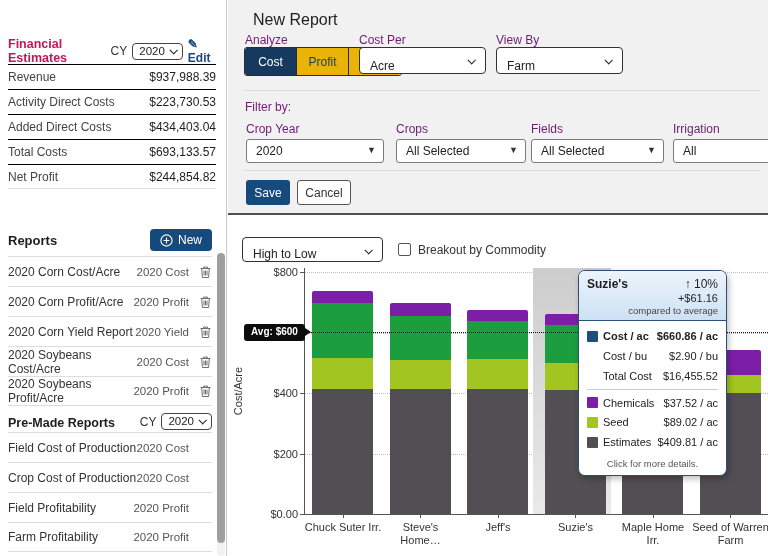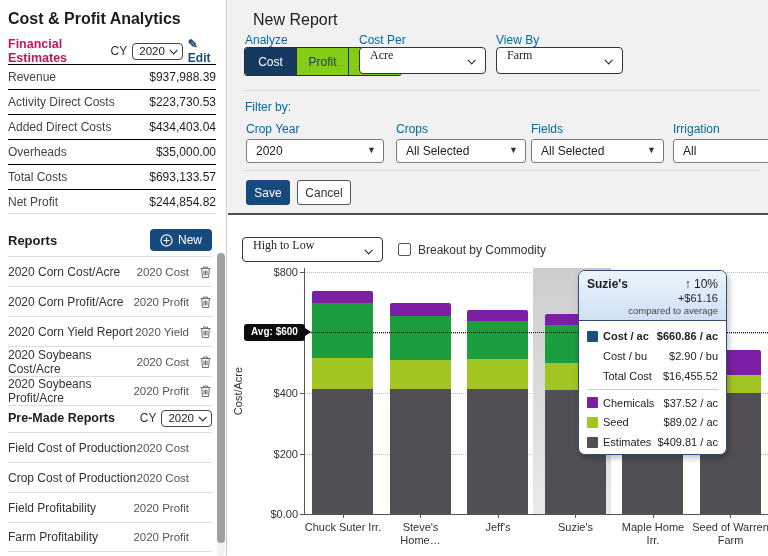--- a/index.html
+++ b/index.html
@@ -25,38 +25,38 @@
   .reports-header { position:absolute; left:8px; right:14px; top:226px; height:28px; display:flex; align-items:center; justify-content:space-between; }
   .reports-header .hdr { font-size:13px; font-weight:700; color:#1d1d1d; }
   .btn-new { display:inline-flex; align-items:center; gap:5px; background:#174a7c; color:#fff; border:none; border-radius:4px; font-size:12px; padding:4px 10px; cursor:pointer; font-family:inherit; }
   .list { position:absolute; left:8px; right:14px; }
   .report-list { top:256px; }
   .l-row { height:30px; display:flex; align-items:center; border-top:1px solid #ddd; cursor:pointer; }
   .report-list .l-row:last-child, .premade-list .l-row:last-child { border-bottom:1px solid #ddd; }
   .l-row .name { font-size:12px; color:#333; flex:1; }
   .l-row .tag { font-size:11.5px; color:#555; margin-right:10px; }
   .trash { width:13px; height:14px; flex:0 0 auto; cursor:pointer; }
-  .premade-header { position:absolute; left:8px; right:14px; top:406px; height:24px; display:flex; align-items:center; justify-content:space-between; }
+  .premade-header { position:absolute; left:8px; right:14px; top:406px; height:24px; display:flex; align-items:flex-end; justify-content:space-between; }
   .premade-header .hdr { font-size:12.5px; font-weight:700; color:#1d1d1d; }
   .premade-header .right { display:flex; align-items:center; gap:5px; }
   .premade-list { top:432px; }
   .premade-list .tag { margin-right:23px; }
   .sb-scroll-track { position:absolute; left:217px; top:253px; width:8px; height:303px; background:#f2f2f2; border-radius:4px; }
   .sb-scroll-thumb { position:absolute; left:0; top:0; width:8px; height:290px; background:#9f9f9f; border-radius:4px; cursor:grab; }
 
   
   .main { position:absolute; left:228px; top:0; width:540px; height:556px; }
   .form-area { position:absolute; left:0; top:0; width:540px; height:215px; background:#f1f1f1; border-bottom:2px solid #4f4f4f; }
   .nr-title { position:absolute; left:25px; top:11px; font-size:16px; font-weight:500; color:#1d1d1d; }
-  .fld-lbl { position:absolute; font-size:12px; color:#0369a1; }
+  .fld-lbl { position:absolute; font-size:12px; color:#701a75; }
   .seg { position:absolute; left:16px; top:47px; display:flex; border:1px solid #2c2c2c; border-radius:3px; overflow:hidden; background:#fff; }
-  .seg button { width:52px; height:27px; font-size:12px; font-family:inherit; background:#84cc16; color:#17406b; border:none; border-right:1px solid #2c2c2c; cursor:pointer; }
+  .seg button { width:52px; height:27px; font-size:12px; font-family:inherit; background:#eab308; color:#17406b; border:none; border-right:1px solid #2c2c2c; cursor:pointer; }
   .seg button:last-child { border-right:none; }
   .seg button.sel { background:#16395f; color:#fff; font-weight:400; }
-  .select { position:absolute; background:#fff; border:1px solid #333; border-radius:4px; height:27px; display:flex; align-items:flex-start; font-size:12px; color:#222; padding:0 26px 0 10px; cursor:pointer;font-family:Liberation Serif, serif; }
+  .select { position:absolute; background:#fff; border:1px solid #333; border-radius:4px; height:27px; display:flex; align-items:flex-end; font-size:12px; color:#222; padding:0 26px 0 10px; cursor:pointer; }
   .select .chev { position:absolute; right:11px; top:10px; }
   .divider { position:absolute; left:16px; right:8px; height:1px; background:#dcdcdc; }
   .fselect { position:absolute; background:#fff; border:1px solid #7a7a7a; border-radius:3px; height:24px; display:flex; align-items:center; font-size:12px; color:#222; padding:0 18px 0 9px; cursor:pointer; }
   .fselect .tri { position:absolute; right:7px; top:5px; font-size:9px; color:#333; }
   .btn-save { position:absolute; left:18px; top:180px; width:44px; height:25px; background:#174a7c; color:#fff; border:none; border-radius:3px; font-size:12px; font-family:inherit; cursor:pointer; }
   .btn-cancel { position:absolute; left:69px; top:180px; width:54px; height:25px; background:#fff; color:#333; border:1px solid #555; border-radius:3px; font-size:12px; font-family:inherit; cursor:pointer; }
 
   
   .chart-panel { position:absolute; left:0; top:217px; width:540px; height:339px; background:#fff; }
   .sort-select { left:14px; top:20px; width:141px; height:25px; }
@@ -96,21 +96,20 @@
   .tt-val { text-align:center; }
   .tt-footer { text-align:center; font-size:9.5px; color:#555; padding:4px 0 6px 0; }
   .c-cost{background:#1b4f7e;} .c-chem{background:#7d1fa6;} .c-fert{background:#1d9e3e;} .c-seed{background:#a3c521;} .c-est{background:#514e54;}
 </style>
 </head>
 <body>
 
 <div id="app">
 
   <div class="sidebar">
-    <div class="sb-title">Cost &amp; Profit Analytics</div>
 
     <div class="fin-header">
       <span class="hdr">Financial Estimates</span>
       <span class="cy-lbl">CY</span>
       <span class="cy-select">
         <span>2020</span>
         <span class="chev"></span>
       </span>
       <span class="edit-link">✎ <span>Edit</span></span>
     </div>
@@ -120,24 +119,20 @@
           <span class="lbl">Revenue</span>
           <span class="val">$937,988.39</span>
         </div>
       <div class="fin-row">
           <span class="lbl">Activity Direct Costs</span>
           <span class="val">$223,730.53</span>
         </div>
       <div class="fin-row">
           <span class="lbl">Added Direct Costs</span>
           <span class="val">$434,403.04</span>
-        </div>
-      <div class="fin-row">
-          <span class="lbl">Overheads</span>
-          <span class="val">$35,000.00</span>
         </div>
       <div class="fin-row">
           <span class="lbl">Total Costs</span>
           <span class="val">$693,133.57</span>
         </div>
       <div class="fin-row">
           <span class="lbl">Net Profit</span>
           <span class="val">$244,854.82</span>
         </div>
     </div>
@@ -376,20 +371,21 @@
               <span class="tt-sw c-seed"></span>
               <span class="tt-lbl">Seed</span>
               <span class="tt-val">$89.02 / ac</span>
             </div>
           <div class="tt-row">
               <span class="tt-sw c-est"></span>
               <span class="tt-lbl">Estimates</span>
               <span class="tt-val">$409.81 / ac</span>
             </div>
         </div>
+        <div class="tt-footer">Click for more details.</div>
       </div>
     <div class="xtick" style="left: 114.75px;"></div>
         <div class="xtick" style="left: 192.25px;"></div>
         <div class="xtick" style="left: 269.75px;"></div>
         <div class="xtick" style="left: 347.25px;"></div>
         <div class="xtick" style="left: 424.75px;"></div>
         <div class="xtick" style="left: 502.25px;"></div>
       </div>
   </div>
 </div>

